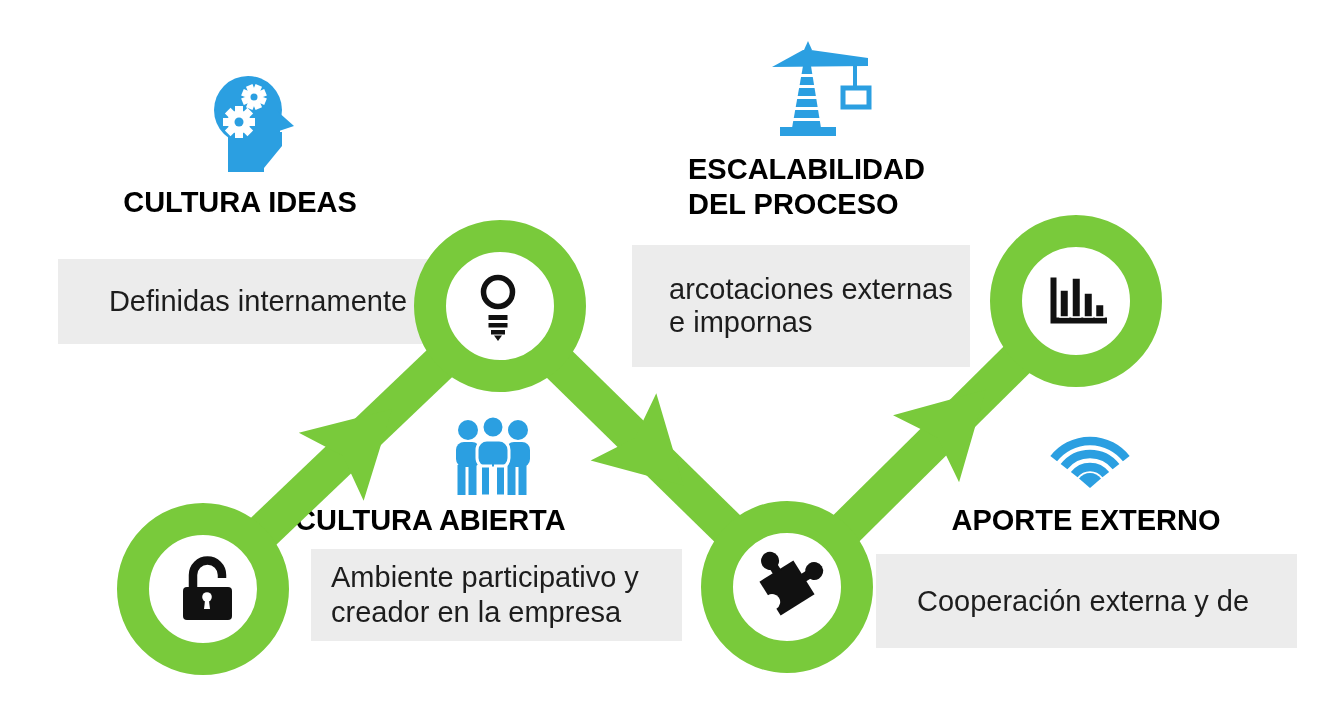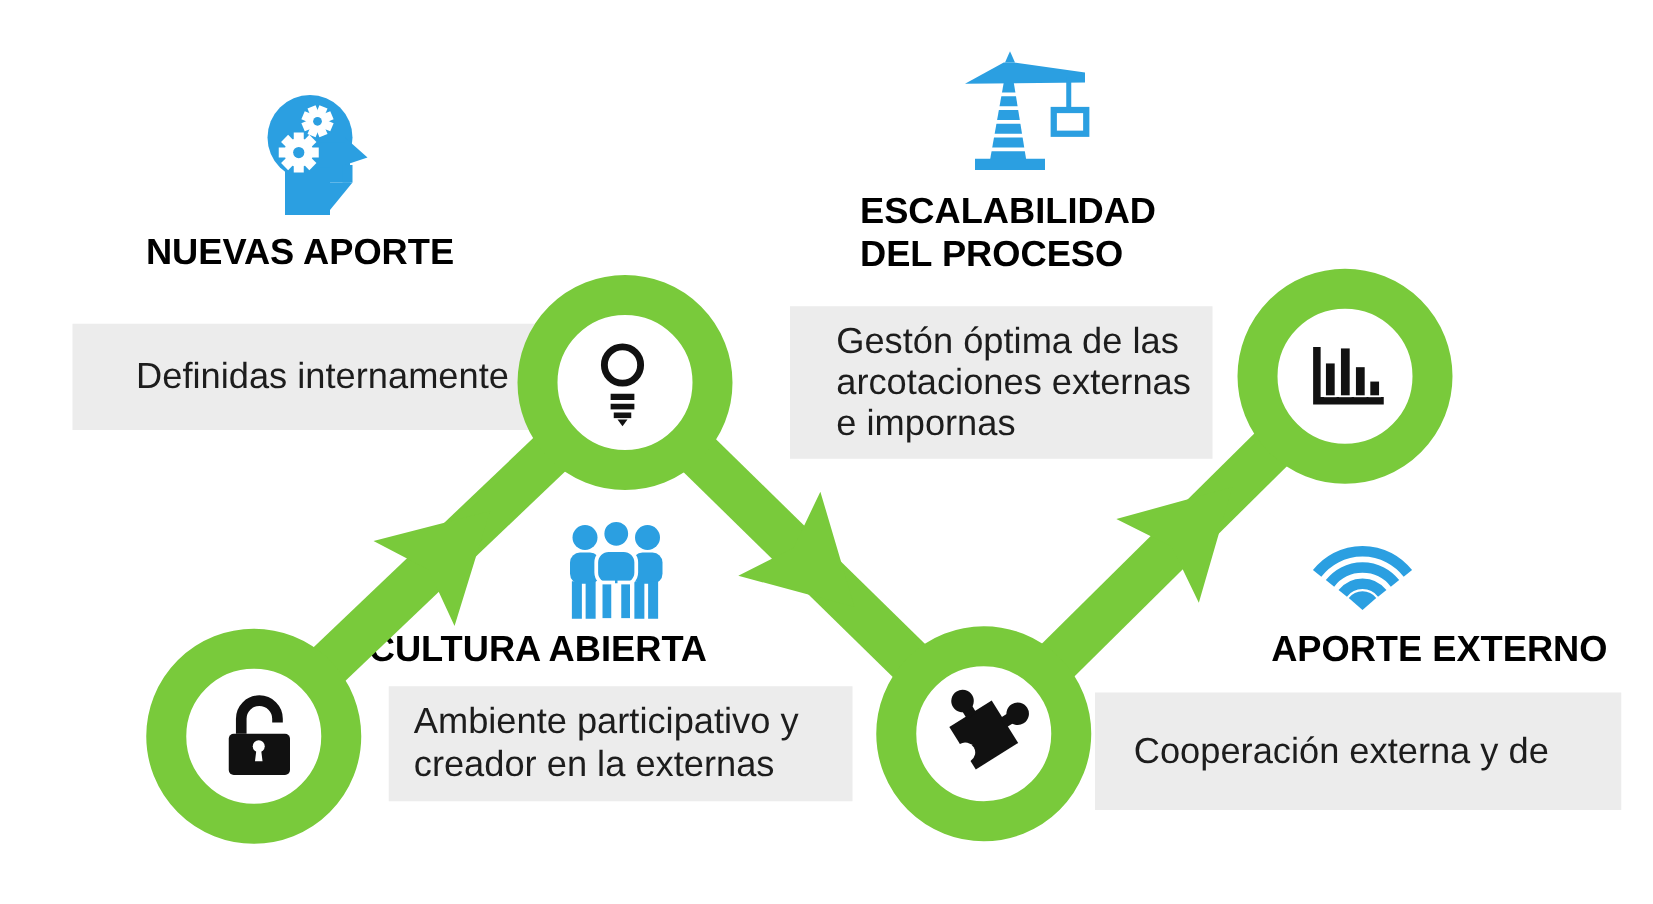--- a/index.html
+++ b/index.html
@@ -8,53 +8,52 @@
   .shaft{stroke:var(--green);stroke-width:37;}
   .arrow polygon{fill:var(--green);}
   .node{fill:#fff;stroke:var(--green);stroke-width:32;}
   .ink{fill:var(--ink);}
   .blue{fill:var(--blue);}
   .title{position:absolute;font-weight:bold;color:#000000;font-size:29px;line-height:35px;z-index:2;}
   .gray-box{position:absolute;background:var(--box);color:#1d1d1d;font-size:29px;display:flex;flex-direction:column;justify-content:center;z-index:1;}
   .t-nuevas{left:30px;top:185px;width:420px;text-align:center;}
   .t-escalabilidad{left:688px;top:152px;text-align:left;}
   .t-cultura{left:295px;top:503px;width:400px;text-align:left;}
-  .t-aporte{left:886px;top:503px;width:400px;text-align:right;}
+  .t-aporte{left:886px;top:503px;width:400px;text-align:center;}
   .b-definidas{left:30px;top:259px;width:400px;height:85px;text-align:center;margin-left:28px;}
   .b-gestion{left:632px;top:245px;width:338px;height:122px;padding-left:37px;box-sizing:border-box;line-height:33px;}
   .b-ambiente{left:292px;top:549px;width:371px;height:92px;padding-left:20px;box-sizing:border-box;line-height:35.5px;margin-left:19px;}
-  .b-cooperacion{left:876px;top:554px;width:421px;height:94px;padding-left:31px;box-sizing:border-box;line-height:33px;}
+  .b-cooperacion{left:876px;top:554px;width:421px;height:94px;padding-left:41px;box-sizing:border-box;line-height:33px;}
 </style>
 </head>
 <body>
 
-<div class="title t-nuevas">NUEVAS APORTE</div>
+<div class="title t-nuevas">CULTURA IDEAS</div>
 
 <div class="title t-escalabilidad">
   <span>ESCALABILIDAD</span><br>
   <span>DEL PROCESO</span>
 </div>
 
 <div class="title t-cultura">CULTURA ABIERTA</div>
 
 <div class="title t-aporte">APORTE EXTERNO</div>
 
 <div class="gray-box b-definidas">
   <div class="line">Definidas internamente</div>
 </div>
 
 <div class="gray-box b-gestion">
-  <div class="line">Gestón óptima de las</div>
   <div class="line">arcotaciones externas</div>
   <div class="line">e impornas</div>
 </div>
 
 <div class="gray-box b-ambiente">
   <div class="line">Ambiente participativo y</div>
-  <div class="line">creador en la externas</div>
+  <div class="line">creador en la empresa</div>
 </div>
 
 <div class="gray-box b-cooperacion">
   <div class="line">Cooperación externa y de</div>
 </div>
 
 <svg class="diagram" width="1322" height="723" viewBox="0 0 1322 723">
 
   <g>
     <line class="shaft" x1="203" y1="589" x2="500" y2="306"></line>

